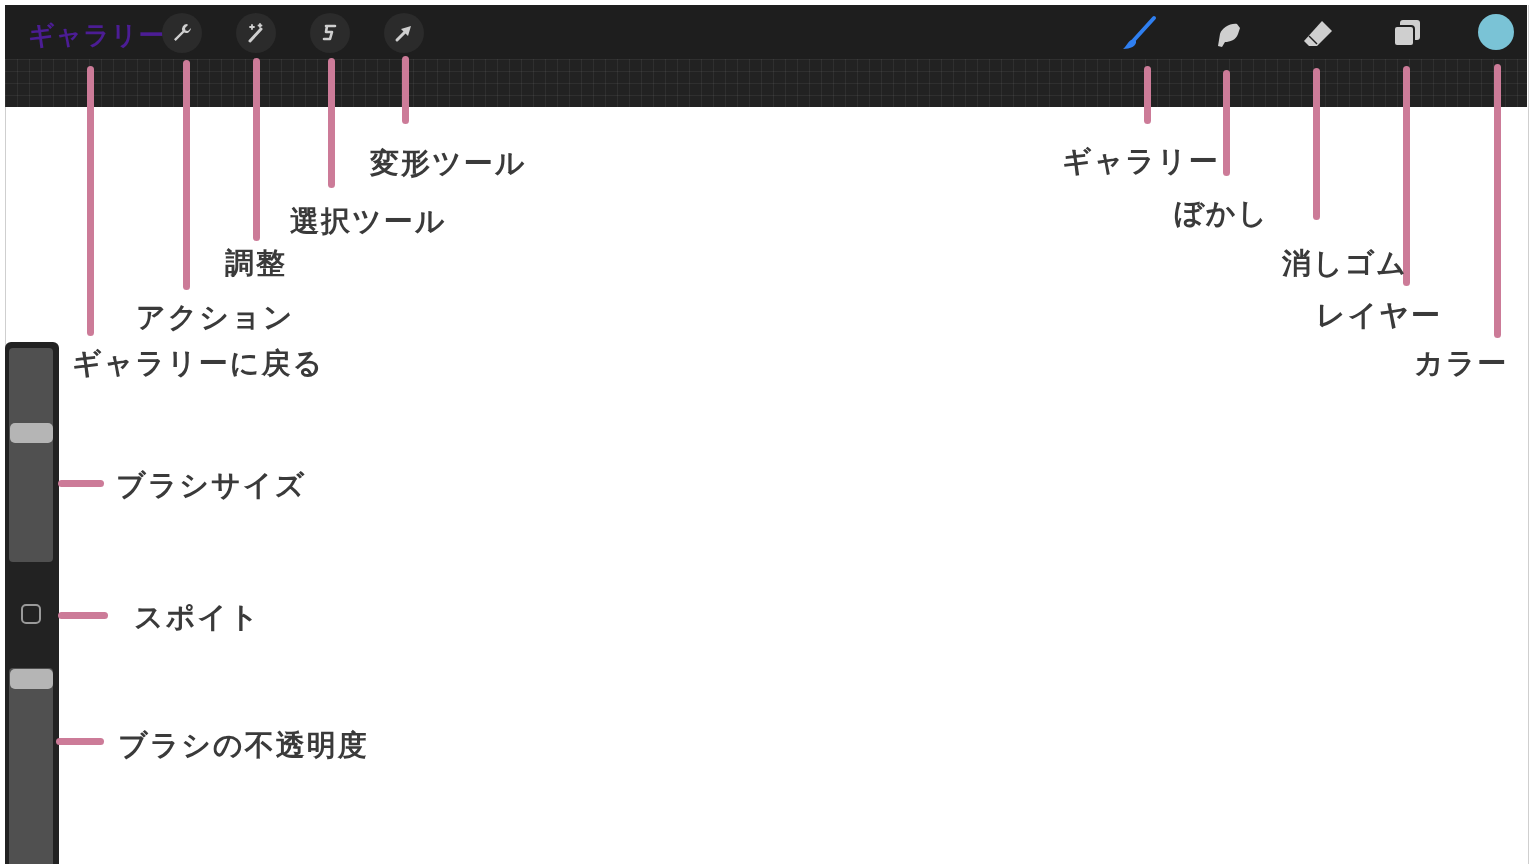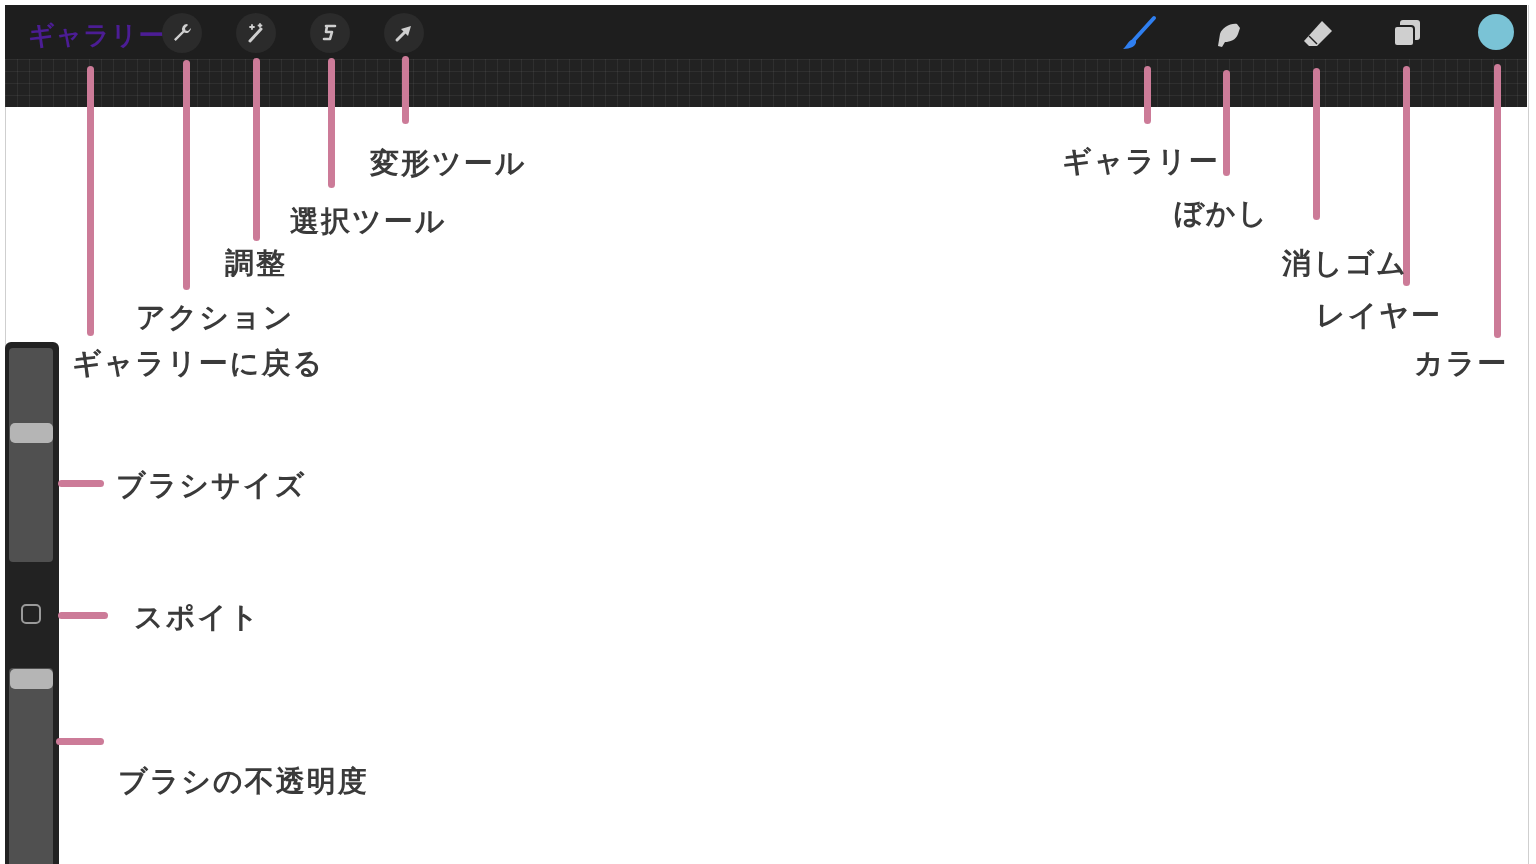--- a/index.html
+++ b/index.html
@@ -108,13 +108,13 @@
 <div class="eyedrop"></div>
 <div class="slider-track" style="top:668px; height:200px;"></div>
 <div class="slider-thumb" style="top:669px;"></div>
 
 <div class="hline" style="left:58px; top:480px; width:46px;"></div>
 <div class="hline" style="left:58px; top:612px; width:50px;"></div>
 <div class="hline" style="left:56px; top:738px; width:48px;"></div>
 
 <span class="label" style="left:116px; top:466px;">ブラシサイズ</span>
 <span class="label" style="left:118px; top:598px;margin-left:16px;">スポイト</span>
-<span class="label" style="left:118px; top:726px;margin-top:36px;">ブラシの不透明度</span>
+<span class="label" style="left:118px; top:726px;">ブラシの不透明度</span>
 
 </body></html>

